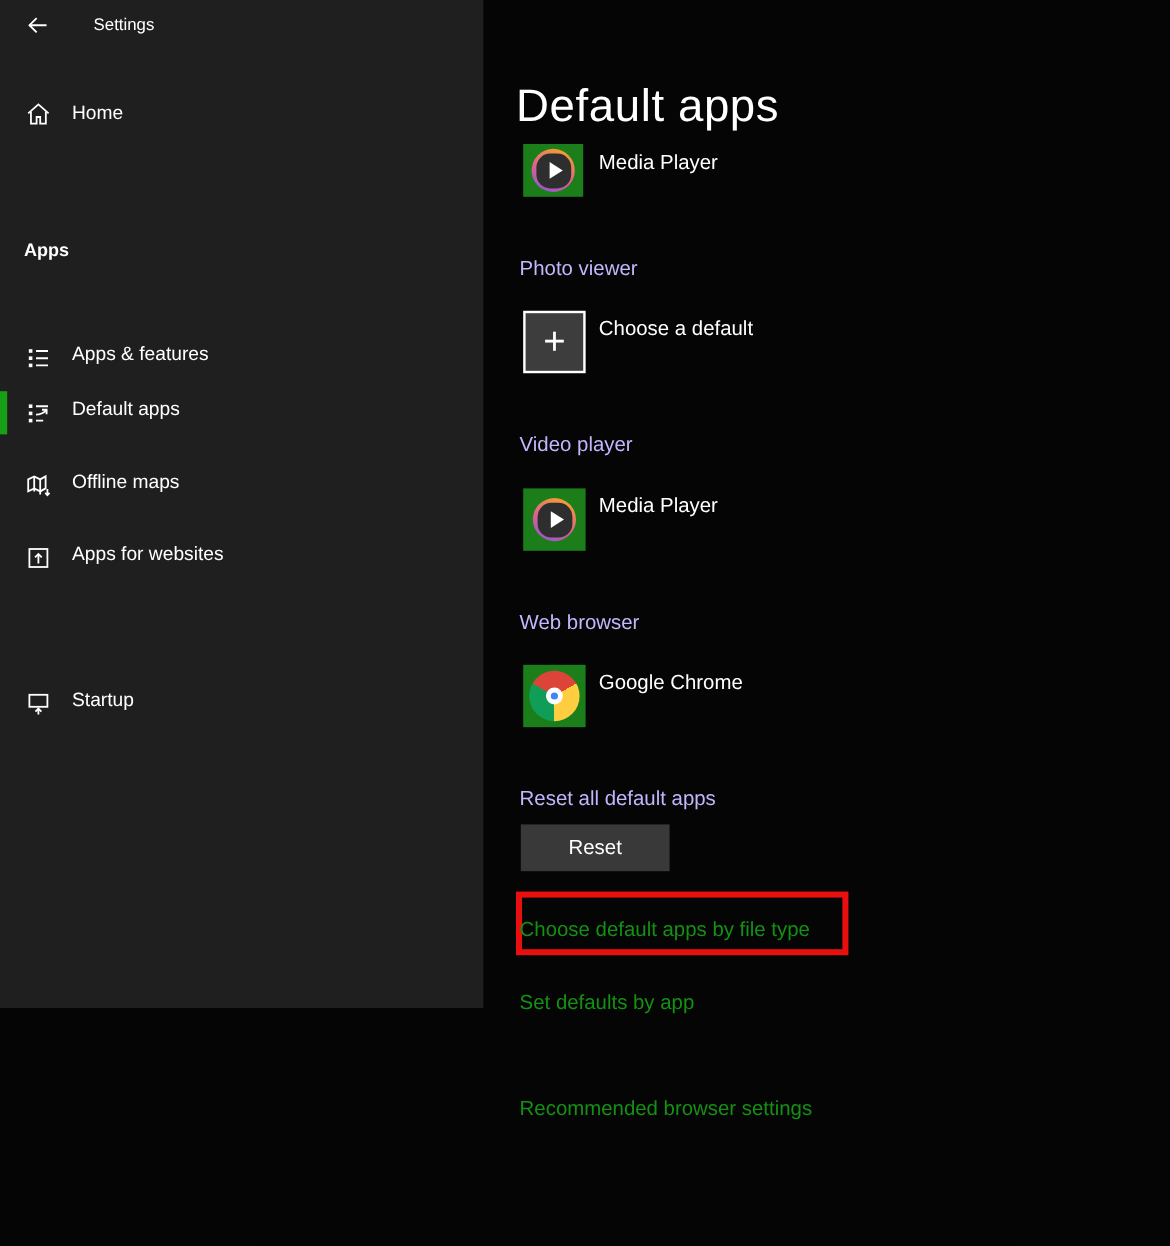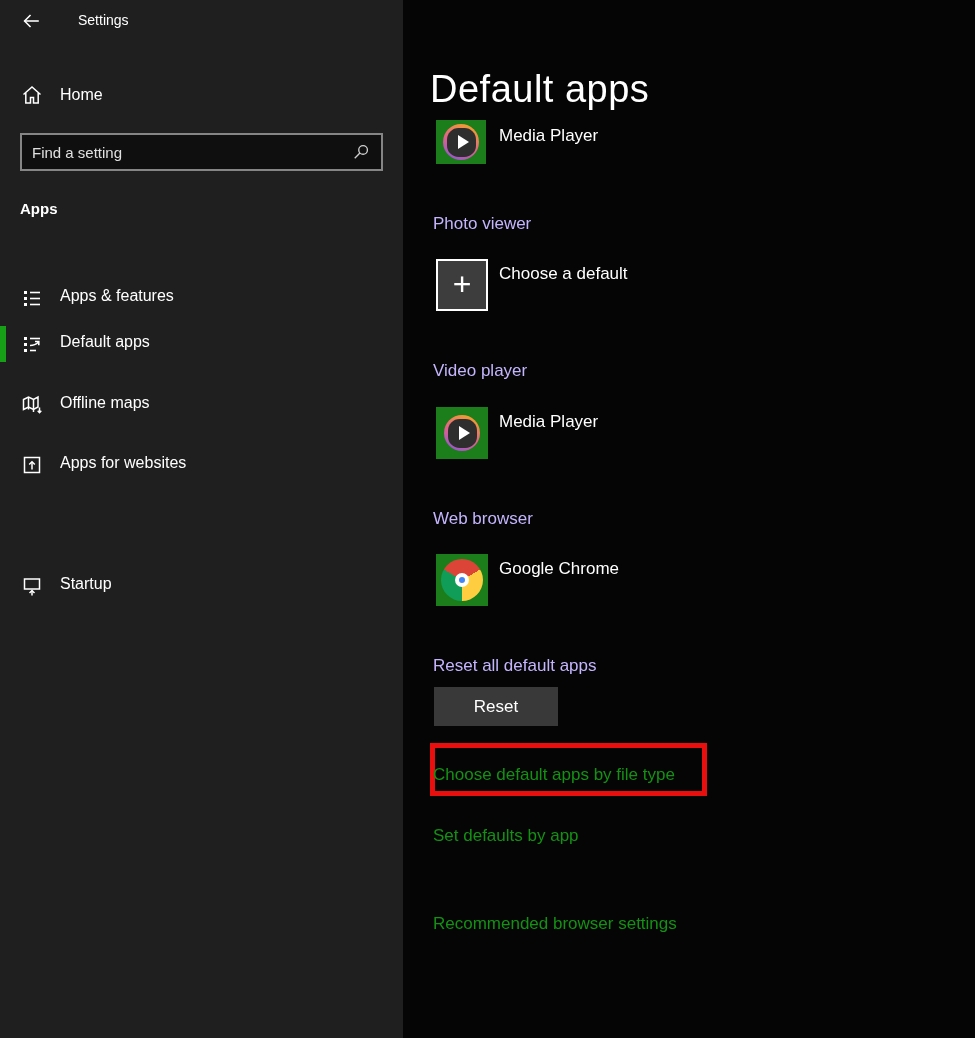--- a/index.html
+++ b/index.html
@@ -8,21 +8,21 @@
     font-family:"Liberation Sans", sans-serif;
     background:#050505;
     color:#ffffff;
     position:relative;
     overflow:hidden;
   }
   .stage { position:absolute; inset:0; width:975px; height:1038px; }
 
   
   .sidebar {
-    position:absolute; left:0; top:0; width:403px; height:1038px;
+    position:absolute; left:0; top:0; width:403px; height:840px;
     background:#1f1f1f;
   }
   .titlebar-back { position:absolute; left:18px; top:8px; width:26px; height:26px; display:flex; align-items:center; justify-content:center; cursor:pointer; }
   .titlebar-title { position:absolute; left:78px; top:12px; font-size:14px; color:#ffffff; }
 
   .home-row { position:absolute; left:0; top:76px; width:403px; height:38px; display:flex; align-items:center; cursor:pointer; }
   .home-row .nav-ic { position:absolute; left:20px; top:7px; }
   .home-row .lbl { position:absolute; left:60px; font-size:16px; }
 
   .searchbox {
@@ -135,29 +135,20 @@
     <div class="home-row">
       <span class="nav-ic">
         <svg width="24" height="24" viewBox="0 0 24 24" fill="none" stroke="#ffffff" stroke-width="1.5">
           <path d="M3.5 11.5 12 4l8.5 7.5"></path>
             <path d="M5.8 10V20h4.7v-5.5h3v5.5h4.7V10"></path>
         </svg>
       </span>
       <span class="lbl">Home</span>
     </div>
 
-    <div class="searchbox">
-      <input type="text" placeholder="Find a setting" style="">
-      <span class="search-ic">
-        <svg width="20" height="20" viewBox="0 0 24 24" fill="none" stroke="#cfcfcf" stroke-width="1.6">
-          <circle cx="14.5" cy="9.5" r="5.2"></circle>
-            <path d="M10.7 13.3 4.5 19.5"></path>
-        </svg>
-      </span>
-    </div>
 
     <div class="side-heading">Apps</div>
 
     <div class="nav-item" style="top:280px">
 
       <span class="nav-ic">
         <svg width="24" height="24" viewBox="0 0 24 24">
           <g fill="#ffffff">
               <rect x="4" y="5" width="3" height="3"></rect>
               <rect x="4" y="11" width="3" height="3"></rect>

